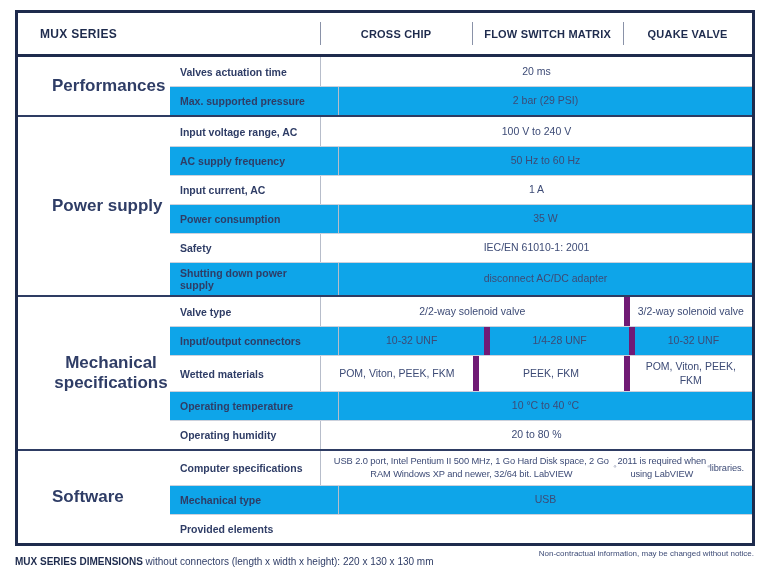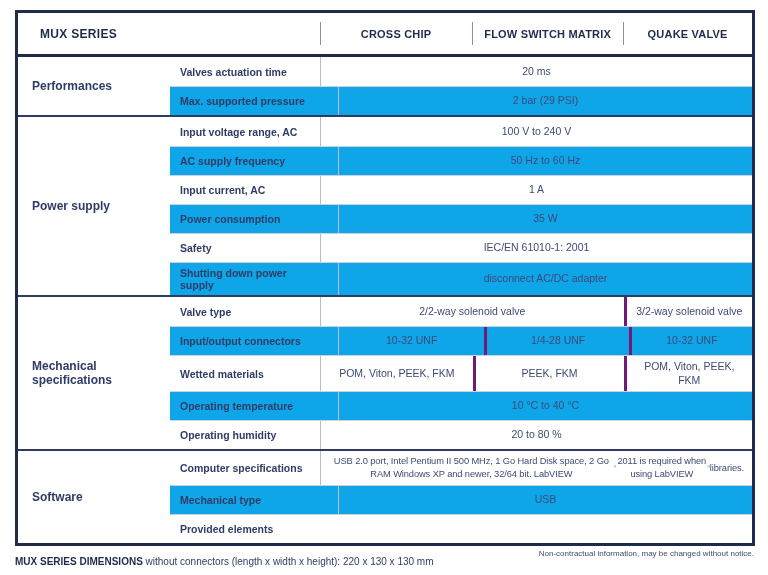--- a/index.html
+++ b/index.html
@@ -28,37 +28,37 @@
   }
   .th-col::before {
     content: ""; position: absolute; left: 0; top: 22%; height: 56%; width: 1px;
     background: #8a92a8;
   }
 
   
   .section { display: flex; }
   .section + .section { border-top: 2px solid #2e3c63; }
   .category {
-    width: 152px; padding-left: 14px; display: flex; align-items: center;
-    font-size: 12px; color: #2f3d66; font-weight: 700;
+    width: 152px; padding-left: 34px; display: flex; align-items: center;
+    font-size: 17px; color: #2f3d66; font-weight: 700; text-align: center;
   }
   .rows { flex: 1; display: flex; flex-direction: column; }
   .row { display: flex; min-height: 29px; }
   .row + .row { border-top: 1px solid #ccd1dc; }
   .row.shaded { background: #0ea5e9; gap: 18px; }
   .spec-label {
     width: 150px; padding: 4px 8px 4px 10px; display: flex; align-items: center;
     font-size: 10.5px; font-weight: 700; color: #2f3d66;
   }
   .values { flex: 1; display: flex; border-left: 1px solid #b7bdca; }
   .cell {
     display: flex; align-items: center; justify-content: center; text-align: center;
     padding: 4px 8px; font-size: 10.5px; color: #3d4b76; line-height: 1.3;
   }
-  .cell + .cell { border-left: 3px solid #701a75; }
+  .cell + .cell { border-left: 6px solid #701a75; }
   .cell.long { font-size: 9.3px; line-height: 1.4; letter-spacing: -0.1px; }
   sup { font-size: 0.6em; vertical-align: super; line-height: 0; }
 
   
   .dims {
     position: absolute; left: 15px; top: 556px;
     font-size: 10px; color: #2f3d66;
   }
   .dims .dims-bold { font-weight: 700; color: #1e2b4d; }
   .note {

